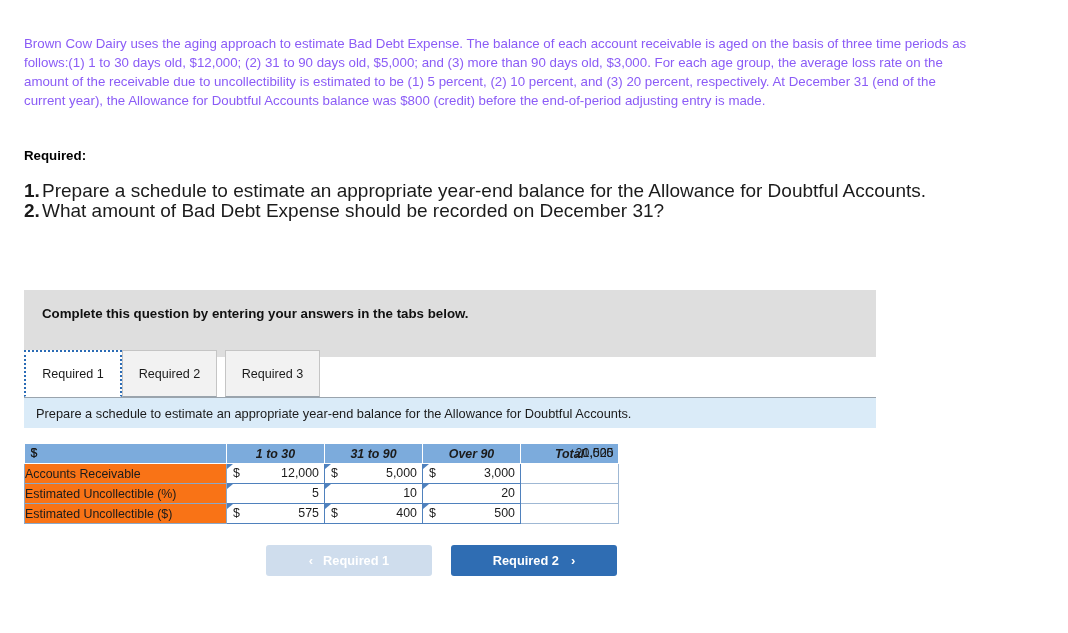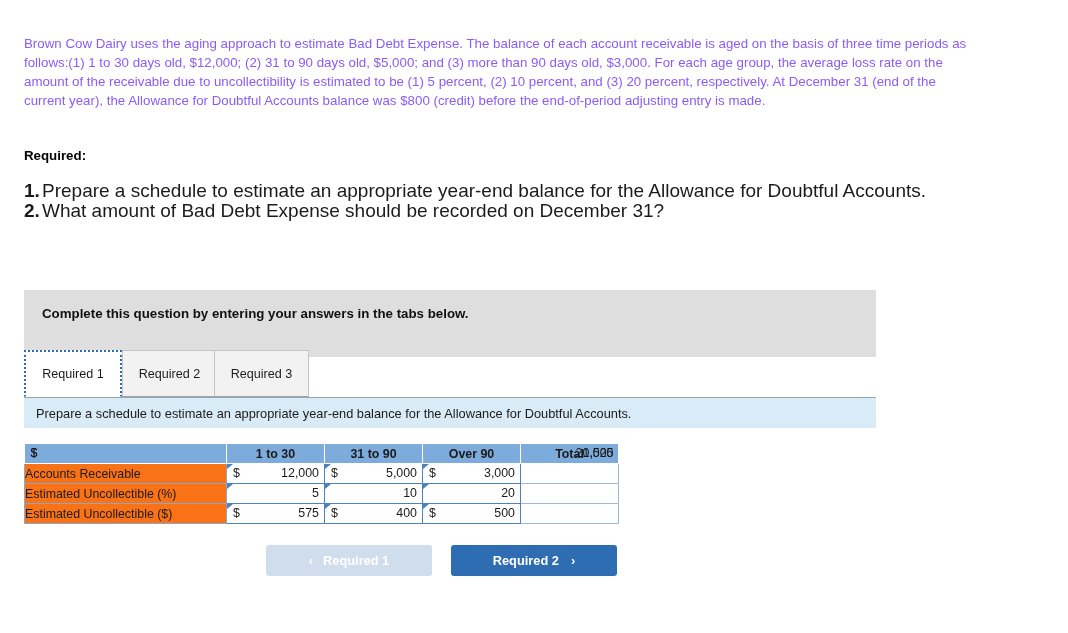--- a/index.html
+++ b/index.html
@@ -109,21 +109,21 @@
     user-select: none;
   }
   .tab.active {
     background: #ffffff;
     border: 2px dotted #2a6bb5;
     border-bottom: 1px solid #ffffff;
     z-index: 3;
   }
   .tab-0 { left: 0px;   width: 98px; }
   .tab-1 { left: 98px;  width: 95px; }
-  .tab-2 { left: 190px; width: 95px; }
+  .tab-2 { left: 201px; width: 95px; }
 
   
   .prompt-bar {
     position: absolute;
     left: 24px;
     top: 398px;
     width: 852px;
     height: 30px;
     background: #daebf8;
     font-size: 12.8px;
@@ -151,20 +151,21 @@
     font-weight: normal;
   }
   .sheet th.hdr {
     background: #7cabdc;
     text-align: center;
     font-weight: bold;
     font-size: 12.4px;
     color: #1b1b1b;
     border: 1px solid #ffffff;
     height: 19px;
+    font-style: italic;
   }
   .sheet th.hdr-blank {
     background: #7cabdc;
     border: 1px solid #ffffff;
   }
   .col-label   { width: 202px; }
   .col-num     { width: 98px;  }
 
   .lbl {
     text-align: left;

